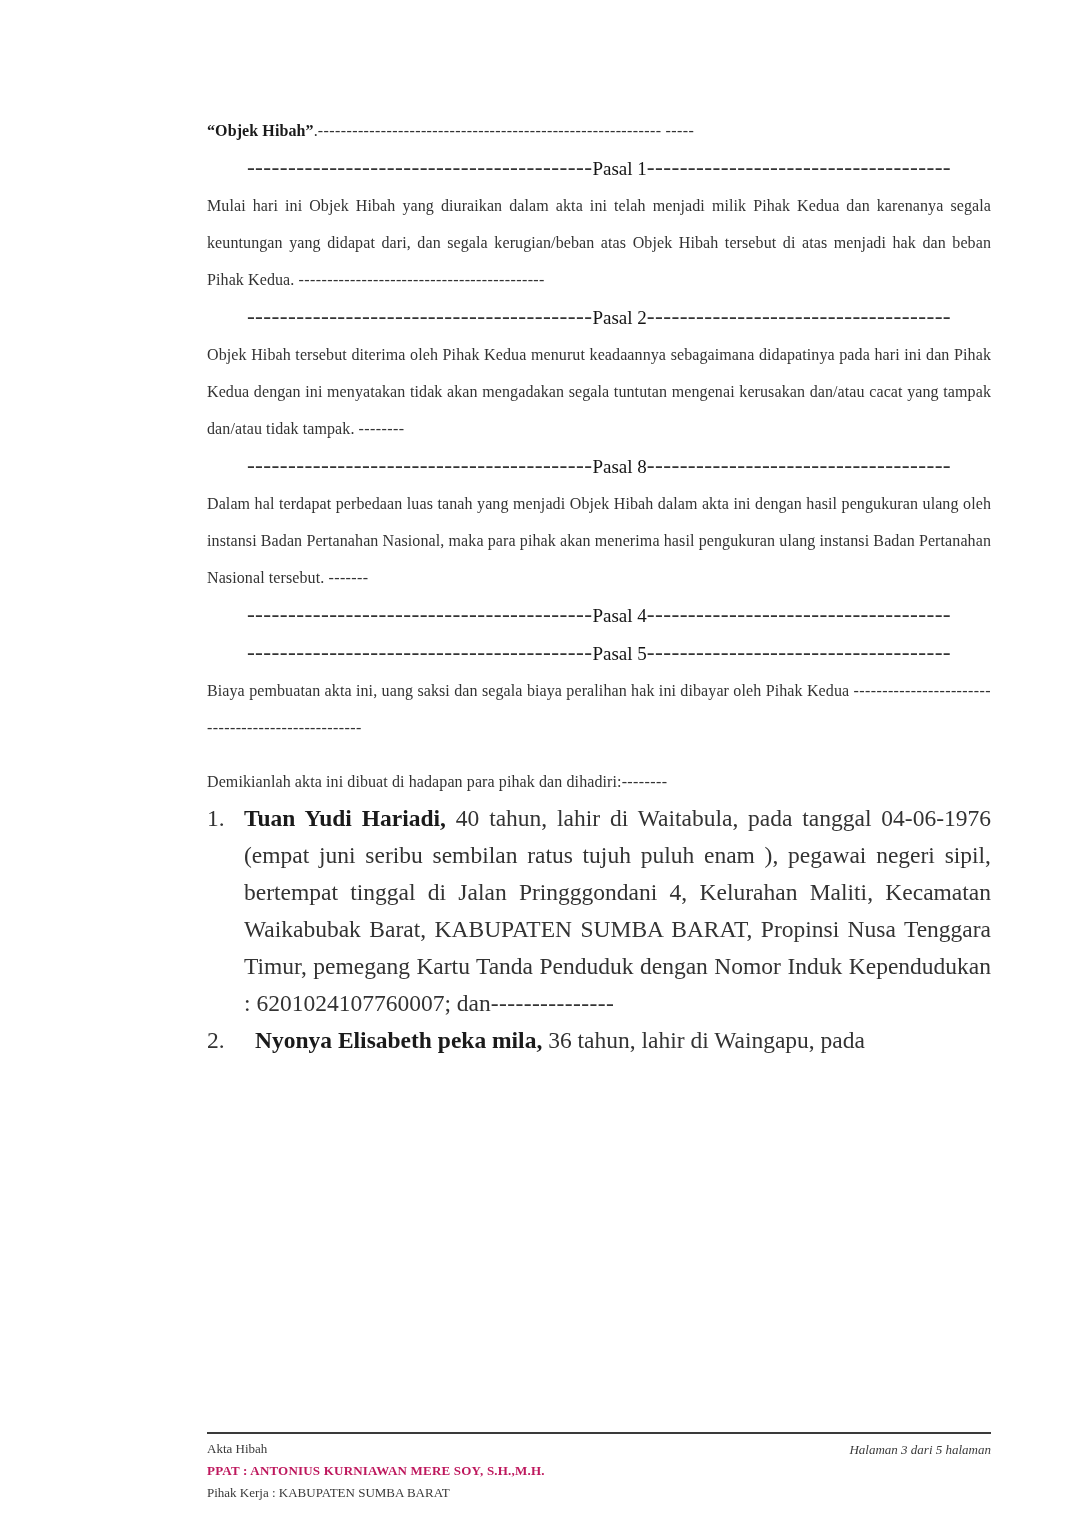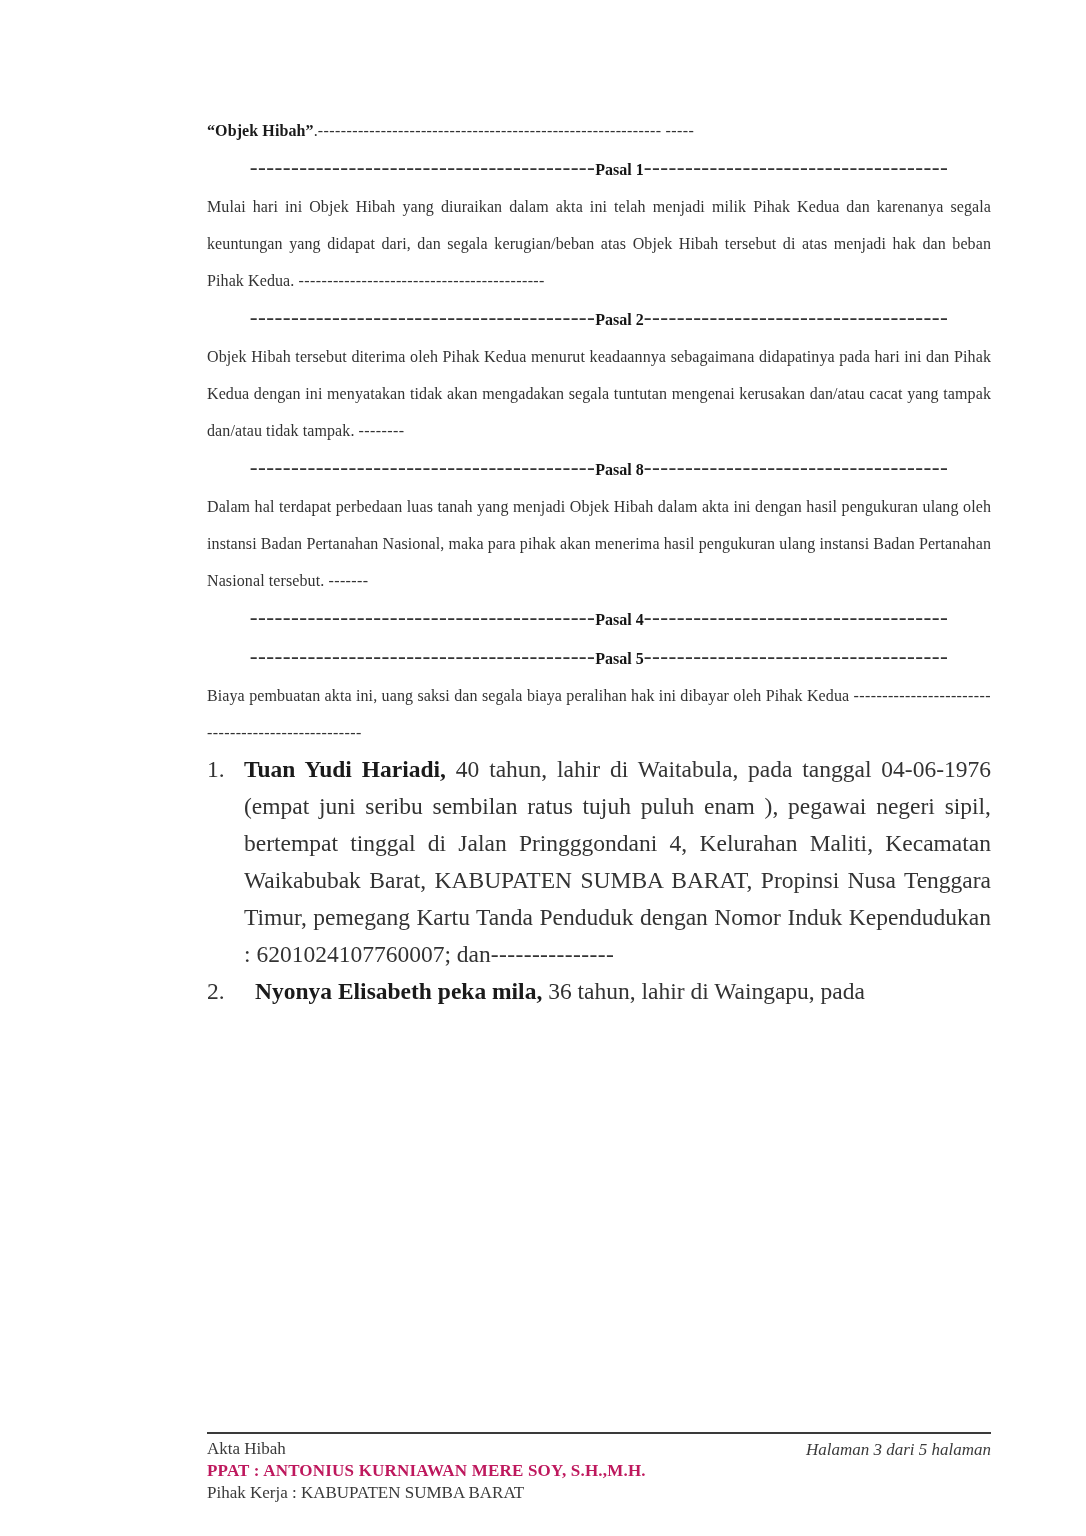--- a/index.html
+++ b/index.html
@@ -59,24 +59,24 @@
     font-size: 23.5px;
     line-height: 37px;
     margin: 0;
     text-align: center;
     white-space: nowrap;
     overflow: hidden;
     color: #333;
     letter-spacing: 0.4px;
   }
   .pasal-line .pasal-label {
-    font-weight: bold;
+    font-weight: normal;
     letter-spacing: 0;
     color: #141414;
-    font-size: 16px;
+    font-size: 19px;
   }
 
   .gap-before { margin-top: 17px; }
 
   
   .numlist {
     margin: 0;
     padding: 0;
     list-style: none;
   }
@@ -113,21 +113,21 @@
     height: 0;
     border-top: 2px solid #3a3a3a;
     margin-bottom: 4px;
   }
   .footer-row {
     display: flex;
     justify-content: space-between;
     align-items: flex-start;
   }
   .footer-left, .footer-right {
-    font-size: 17px;
+    font-size: 13px;
     line-height: 22px;
     color: #3a3a3a;
   }
   .footer-right { white-space: nowrap; padding-top: 1px; font-style: italic; }
   .footer-strong {
     font-weight: bold;
     color: #be185d;
     letter-spacing: 0.2px;
   }
 </style>
@@ -148,20 +148,21 @@
     <p class="para last-justify"><span>Objek Hibah tersebut diterima oleh Pihak Kedua menurut keadaannya sebagaimana didapatinya pada hari ini dan Pihak Kedua dengan ini menyatakan tidak akan mengadakan segala tuntutan mengenai kerusakan dan/atau cacat yang tampak dan/atau tidak tampak. </span><span class="leader">--------</span></p>
 
     <p class="pasal-line"><span class="leader">------------------------------------------</span><span class="pasal-label">Pasal 8</span><span class="leader">-------------------------------------</span></p>
     <p class="para last-justify"><span>Dalam hal terdapat perbedaan luas tanah yang menjadi Objek Hibah dalam akta ini dengan hasil pengukuran ulang oleh instansi Badan Pertanahan Nasional, maka para pihak akan menerima hasil pengukuran ulang instansi Badan Pertanahan Nasional tersebut. </span><span class="leader">-------</span></p>
 
     <p class="pasal-line"><span class="leader">------------------------------------------</span><span class="pasal-label">Pasal 4</span><span class="leader">-------------------------------------</span></p>
 
     <p class="pasal-line"><span class="leader">------------------------------------------</span><span class="pasal-label">Pasal 5</span><span class="leader">-------------------------------------</span></p>
     <p class="para last-justify"><span>Biaya pembuatan akta ini, uang saksi dan segala biaya peralihan hak ini dibayar oleh  Pihak Kedua </span><span class="leader">---------------------------------------------------</span></p>
 
+    <p class="para last-justify gap-before"><span>Demikianlah akta ini dibuat di hadapan para pihak dan dihadiri:</span><span class="leader">--------</span></p>
 
     <ul class="numlist">
       <li class="numitem">
         <span class="marker">1.</span>
         <span class="itemtext"><span class="bold">Tuan Yudi Hariadi,</span><span> 40 tahun, lahir di Waitabula, pada tanggal 04-06-1976 (empat juni seribu sembilan ratus tujuh puluh enam ), pegawai negeri sipil, bertempat tinggal di Jalan Pringggondani 4, Kelurahan Maliti, Kecamatan Waikabubak Barat, KABUPATEN SUMBA BARAT, Propinsi  Nusa Tenggara Timur, pemegang Kartu Tanda Penduduk dengan Nomor Induk Kependudukan : 6201024107760007; dan</span><span class="leader">---------------</span></span>
       </li>
       <li class="numitem wide-marker">
         <span class="marker">2.</span>
         <span class="itemtext"><span class="bold">Nyonya Elisabeth peka mila,</span><span> 36 tahun, lahir di Waingapu, pada</span></span>
       </li>

